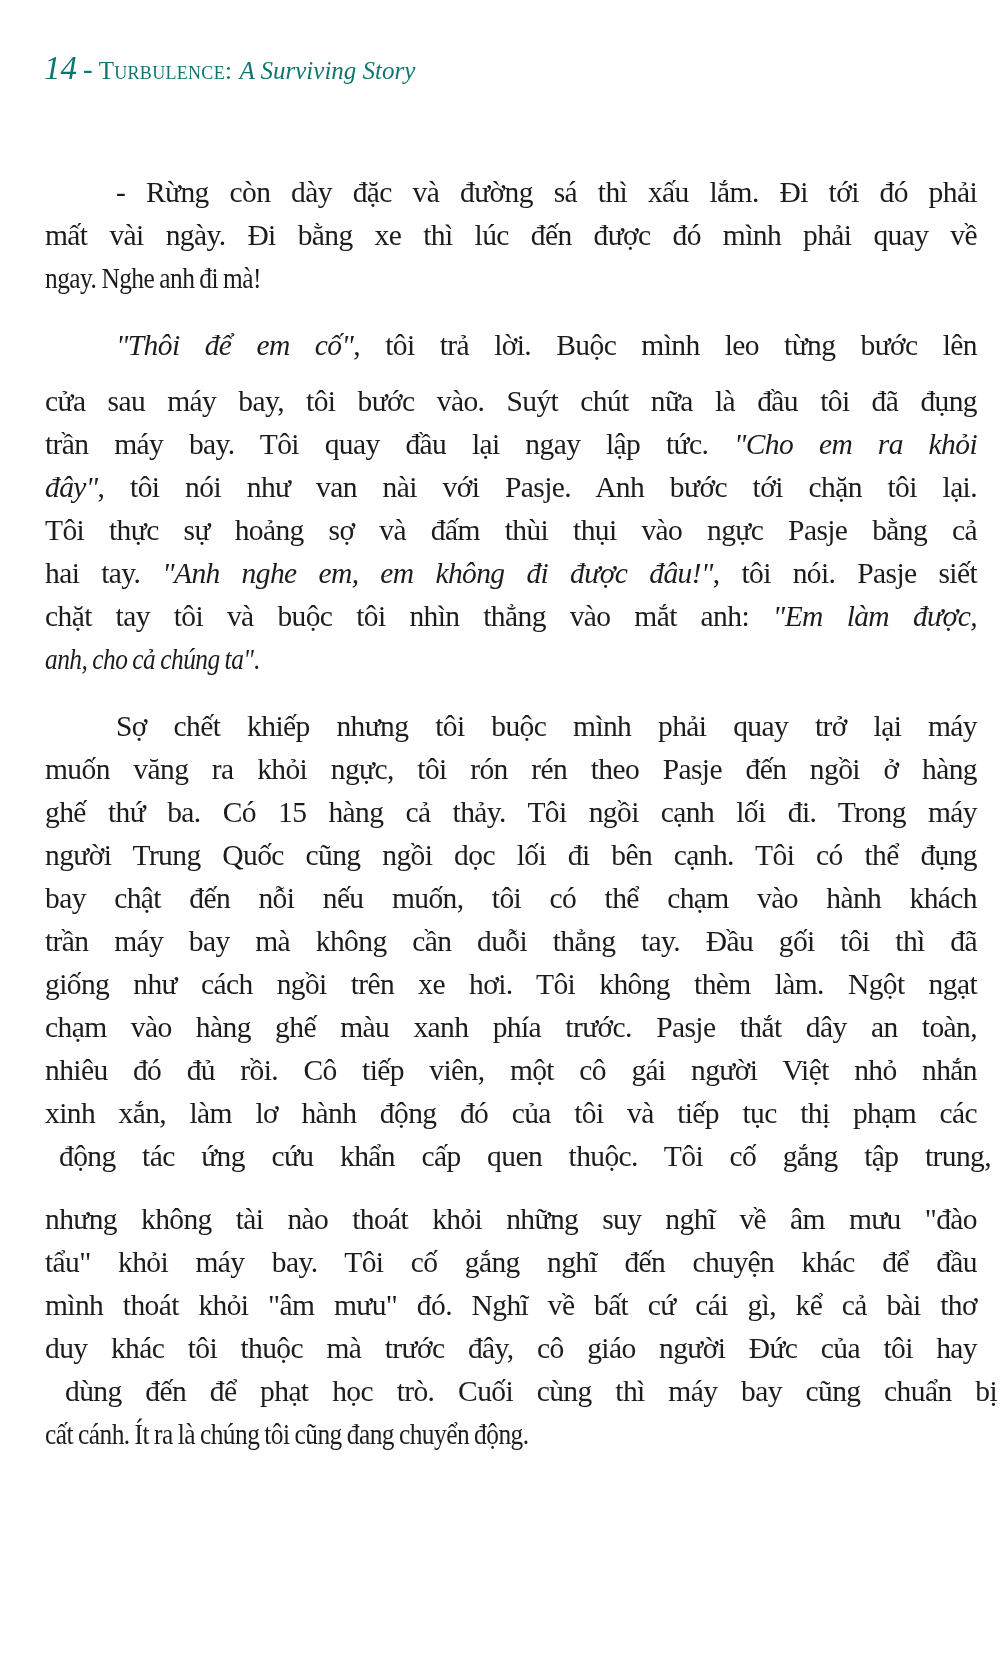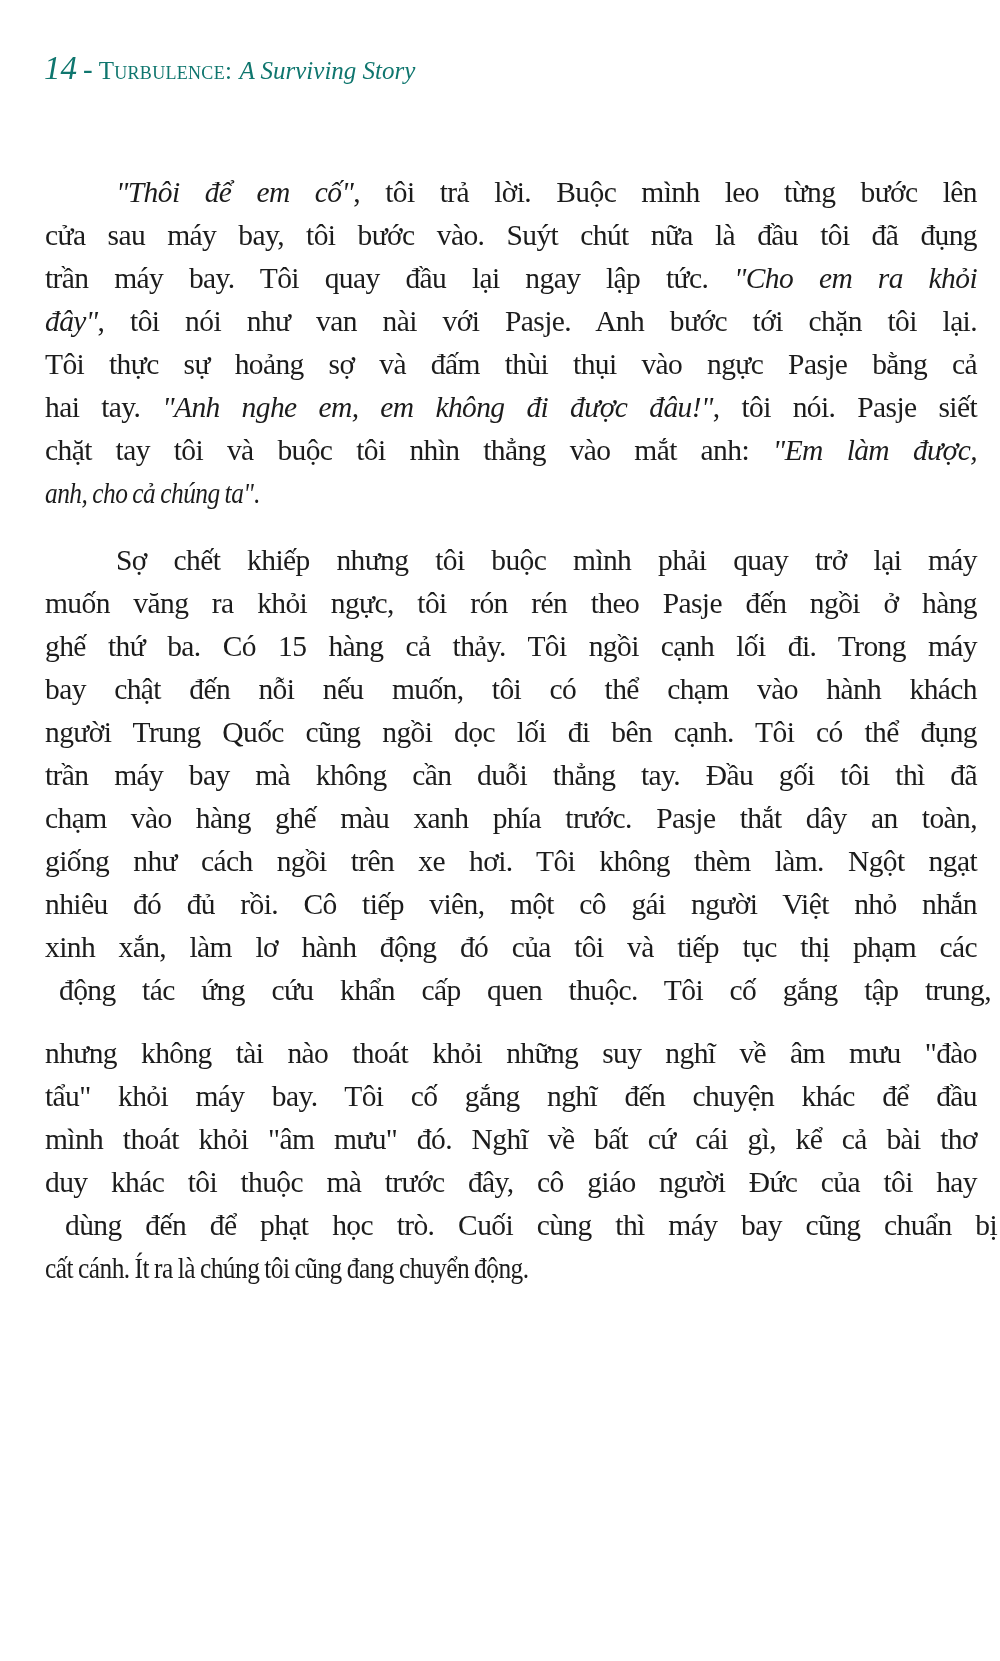--- a/index.html
+++ b/index.html
@@ -75,38 +75,43 @@
 </head>
 <body>
 
 <div class="running-header">
   <span class="page-num">14</span><span class="sep">-</span><span class="book-title">Turbulence:</span>
   <span class="book-subtitle">A Surviving Story</span>
 </div>
 
 <div class="body-text" id="body-text">
     <div class="para">
+      <span class="line indent" style="display: block; width: 861px; transform: scaleX(1);"><span>- Rừng còn dày đặc và đường sá thì xấu lắm. Đi tới đó phải</span></span>
+      <span class="line" style="display: block; width: 932px; transform: scaleX(1);"><span>mất vài ngày. Đi bằng xe thì lúc đến được đó mình phải quay về</span></span>
+      <span class="line last" style="display: block; width: auto; transform: scaleX(0.86);"><span>ngay. Nghe anh đi mà!</span></span>
+    </div>
+    <div class="para">
       <span class="line indent" style="display: block; width: 861px; transform: scaleX(1);"><em>"Thôi để em cố"</em><span>, tôi trả lời. Buộc mình leo từng bước lên</span></span>
-      <span class="line" style="display: block; width: 932px; transform: scaleX(1);"><span>cửa sau máy bay, tôi bước vào. Suýt chút nữa là đầu tôi đã đụng</span></span>
+      <span class="line" style="display: block; width: 932px; transform: scaleX(1); margin-top: 13px;"><span>cửa sau máy bay, tôi bước vào. Suýt chút nữa là đầu tôi đã đụng</span></span>
       <span class="line" style="display: block; width: 932px; transform: scaleX(1);"><span>trần máy bay. Tôi quay đầu lại ngay lập tức. </span><em>"Cho em ra khỏi</em></span>
       <span class="line" style="display: block; width: 932px; transform: scaleX(1);"><em>đây"</em><span>, tôi nói như van nài với Pasje. Anh bước tới chặn tôi lại.</span></span>
       <span class="line" style="display: block; width: 932px; transform: scaleX(1);"><span>Tôi thực sự hoảng sợ và đấm thùi thụi vào ngực Pasje bằng cả</span></span>
       <span class="line" style="display: block; width: 932px; transform: scaleX(1);"><span>hai tay. </span><em>"Anh nghe em, em không đi được đâu!"</em><span>, tôi nói. Pasje siết</span></span>
       <span class="line" style="display: block; width: 932px; transform: scaleX(1);"><span>chặt tay tôi và buộc tôi nhìn thẳng vào mắt anh: </span><em>"Em làm được,</em></span>
       <span class="line last" style="display: block; width: auto; transform: scaleX(0.86);"><em>anh, cho cả chúng ta"</em><span>.</span></span>
     </div>
     <div class="para">
       <span class="line indent" style="display: block; width: 861px; transform: scaleX(1);"><span>Sợ chết khiếp nhưng tôi buộc mình phải quay trở lại máy</span></span>
       <span class="line" style="display: block; width: 932px; transform: scaleX(1);"><span>muốn văng ra khỏi ngực, tôi rón rén theo Pasje đến ngồi ở hàng</span></span>
       <span class="line" style="display: block; width: 932px; transform: scaleX(1);"><span>ghế thứ ba. Có 15 hàng cả thảy. Tôi ngồi cạnh lối đi. Trong máy</span></span>
+      <span class="line" style="display: block; width: 932px; transform: scaleX(1);"><span>người Trung Quốc cũng ngồi dọc lối đi bên cạnh. Tôi có thể đụng</span></span>
       <span class="line" style="display: block; width: 932px; transform: scaleX(1);"><span>bay chật đến nỗi nếu muốn, tôi có thể chạm vào hành khách</span></span>
-      <span class="line" style="display: block; width: 932px; transform: scaleX(1);"><span>người Trung Quốc cũng ngồi dọc lối đi bên cạnh. Tôi có thể đụng</span></span>
       <span class="line" style="display: block; width: 932px; transform: scaleX(1);"><span>trần máy bay mà không cần duỗi thẳng tay. Đầu gối tôi thì đã</span></span>
+      <span class="line" style="display: block; width: 932px; transform: scaleX(1);"><span>giống như cách ngồi trên xe hơi. Tôi không thèm làm. Ngột ngạt</span></span>
       <span class="line" style="display: block; width: 932px; transform: scaleX(1);"><span>chạm vào hàng ghế màu xanh phía trước. Pasje thắt dây an toàn,</span></span>
-      <span class="line" style="display: block; width: 932px; transform: scaleX(1);"><span>giống như cách ngồi trên xe hơi. Tôi không thèm làm. Ngột ngạt</span></span>
       <span class="line" style="display: block; width: 932px; transform: scaleX(1);"><span>nhiêu đó đủ rồi. Cô tiếp viên, một cô gái người Việt nhỏ nhắn</span></span>
       <span class="line" style="display: block; width: 932px; transform: scaleX(1);"><span>xinh xắn, làm lơ hành động đó của tôi và tiếp tục thị phạm các</span></span>
       <span class="line" style="display: block; width: 932px; transform: scaleX(1); margin-left: 14px;"><span>động tác ứng cứu khẩn cấp quen thuộc. Tôi cố gắng tập trung,</span></span>
       <span class="line" style="display: block; width: 932px; transform: scaleX(1); margin-top: 20px;"><span>nhưng không tài nào thoát khỏi những suy nghĩ về âm mưu "đào</span></span>
       <span class="line" style="display: block; width: 932px; transform: scaleX(1);"><span>tẩu" khỏi máy bay. Tôi cố gắng nghĩ đến chuyện khác để đầu</span></span>
       <span class="line" style="display: block; width: 932px; transform: scaleX(1);"><span>mình thoát khỏi "âm mưu" đó. Nghĩ về bất cứ cái gì, kể cả bài thơ</span></span>
       <span class="line" style="display: block; width: 932px; transform: scaleX(1);"><span>duy khác tôi thuộc mà trước đây, cô giáo người Đức của tôi hay</span></span>
       <span class="line" style="display: block; width: 932px; transform: scaleX(1); margin-left: 20px;"><span>dùng đến để phạt học trò. Cuối cùng thì máy bay cũng chuẩn bị</span></span>
       <span class="line last" style="display: block; width: auto; transform: scaleX(0.86);"><span>cất cánh. Ít ra là chúng tôi cũng đang chuyển động.</span></span>
     </div>

